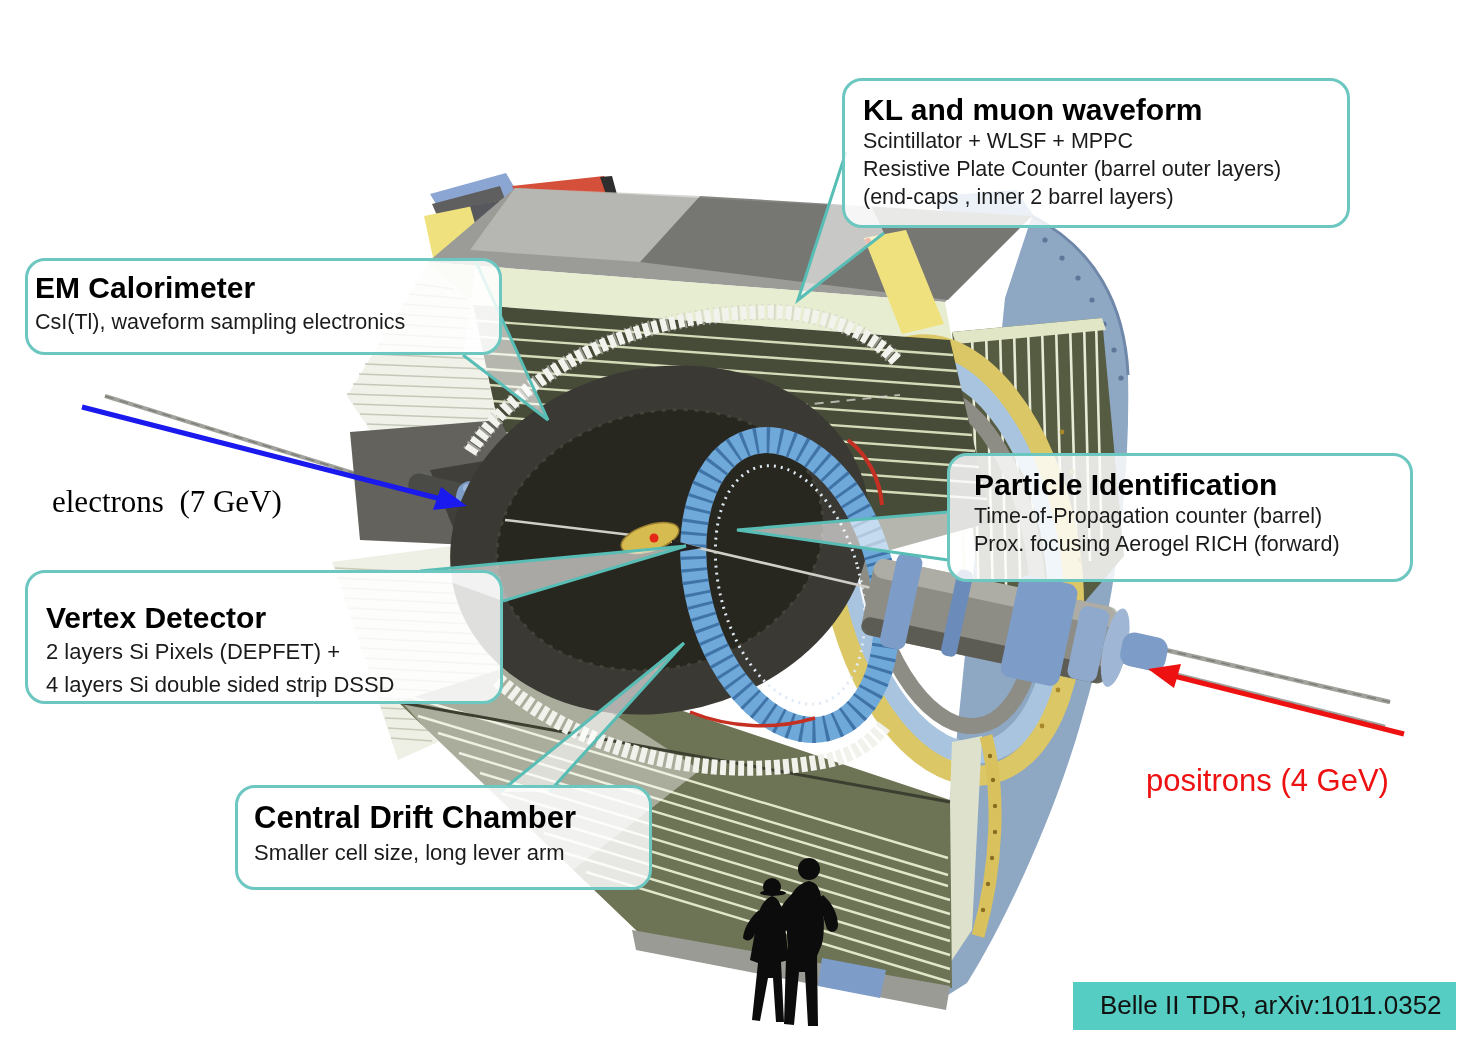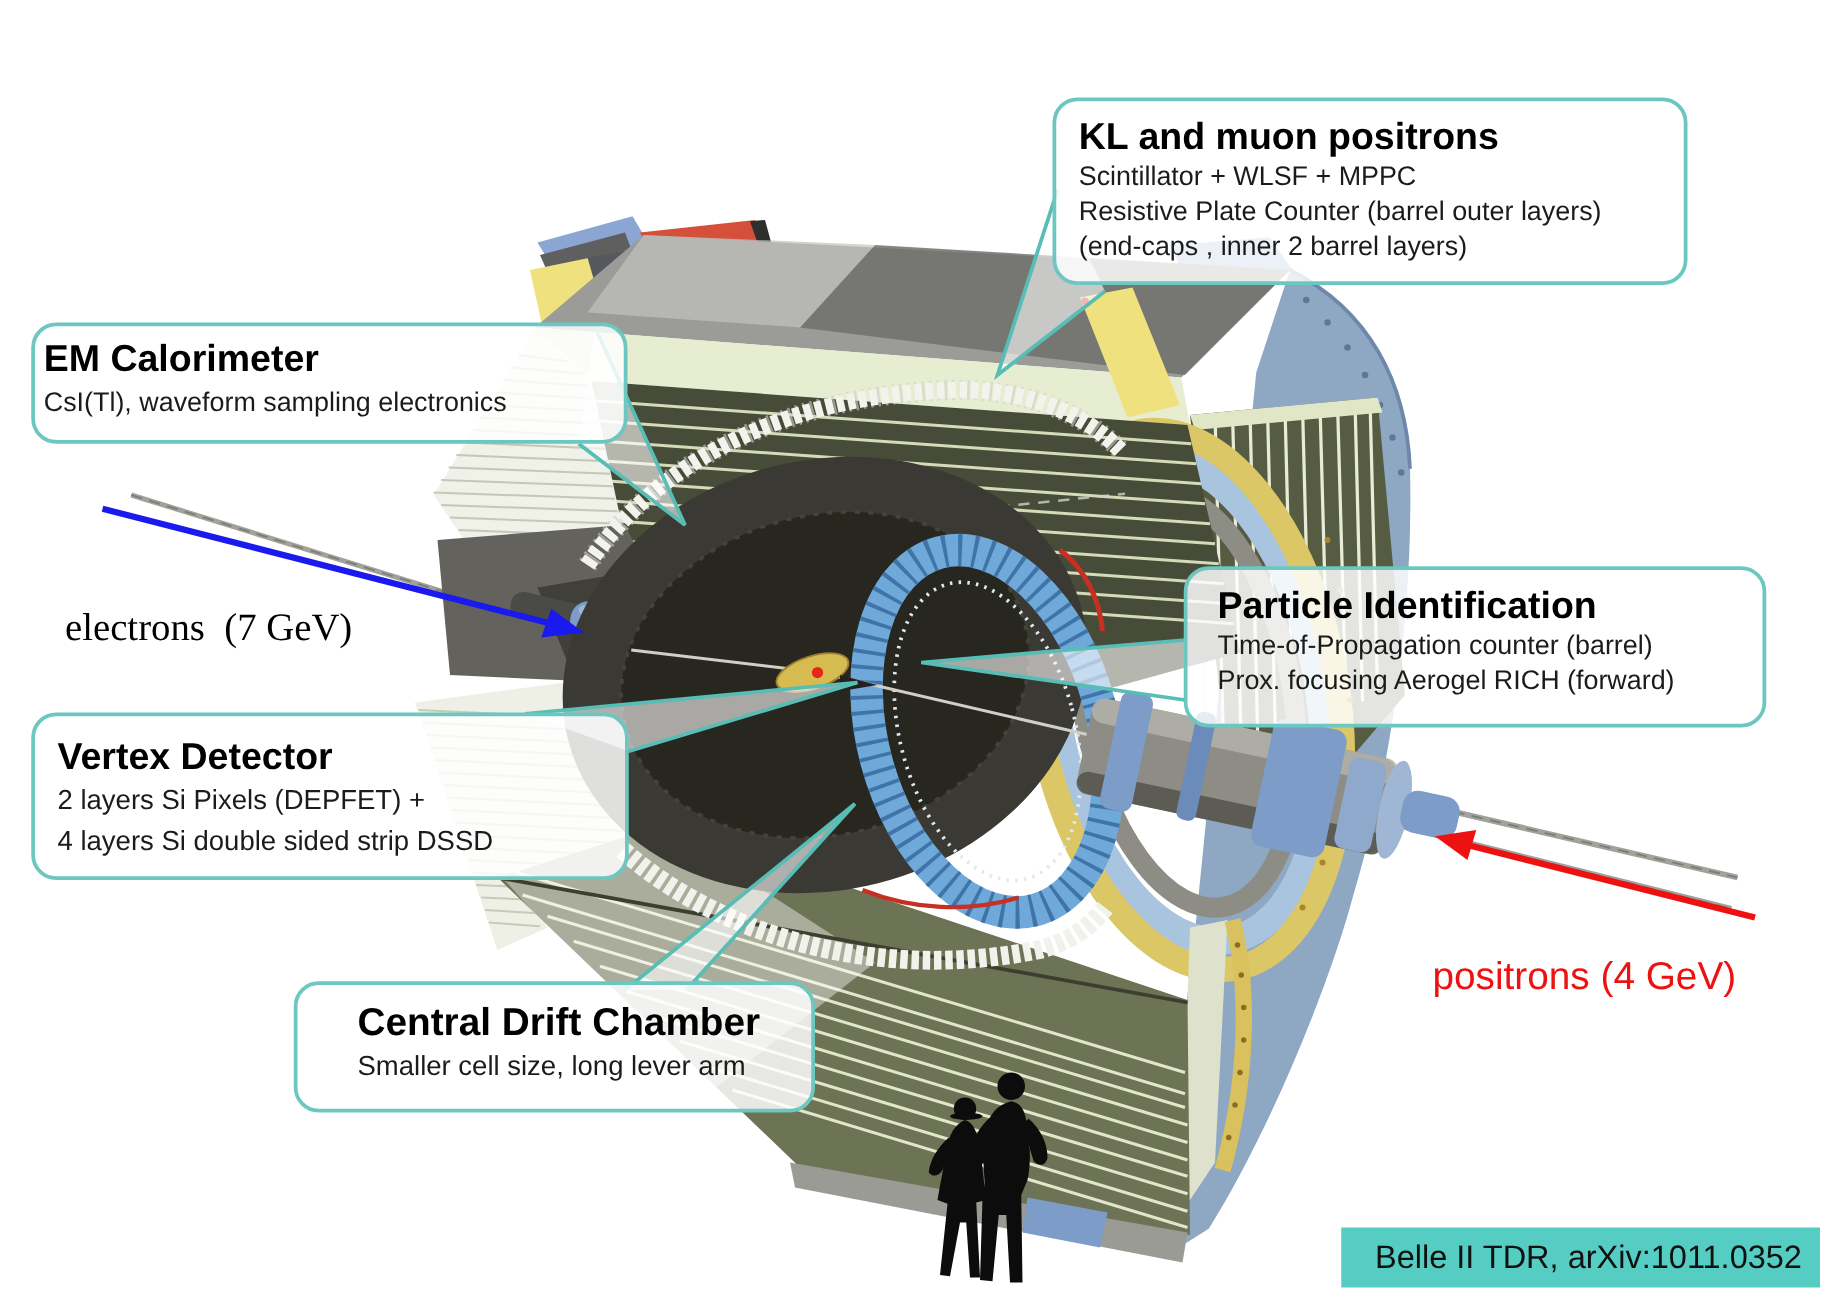--- a/index.html
+++ b/index.html
@@ -224,44 +224,44 @@
     <g stroke="#57bdb5" stroke-width="3" fill="rgba(255,255,255,0.6)">
       <path d="M846,152 L798,300 L884,233"></path>
       <path d="M476,262 L548,420 L463,355"></path>
       <path d="M420,571 L686,546 L503,601"></path>
       <path d="M948,512 L737,530 L948,560"></path>
       <path d="M500,792 L684,643 L549,792"></path>
     </g>
   </svg>
 
   <div class="callout" style="left:842px;top:78px;width:508px;height:150px;padding:12px 14px 0 18px;">
-    <div class="title">KL and muon positrons</div>
+    <div class="title">KL and muon waveform</div>
     <div class="line">Scintillator + WLSF + MPPC</div>
     <div class="line">Resistive Plate Counter (barrel outer layers)</div>
     <div class="line">(end-caps , inner 2 barrel layers)</div>
   </div>
 
   <div class="callout" style="left:25px;top:258px;width:477px;height:97px;padding:10px 10px 0 7px;">
     <div class="title">EM Calorimeter</div>
     <div class="line" style="margin-top:3px;">CsI(Tl), waveform sampling electronics</div>
   </div>
 
-  <div class="callout" style="left:25px;top:570px;width:478px;height:134px;padding:16px 10px 0 18px;">
+  <div class="callout" style="left:25px;top:570px;width:478px;height:134px;padding:28px 10px 0 18px;">
     <div class="title">Vertex Detector</div>
     <div class="line vline">2 layers Si Pixels (DEPFET) +</div>
     <div class="line vline">4 layers Si double sided strip DSSD</div>
   </div>
 
   <div class="callout" style="left:947px;top:453px;width:466px;height:129px;padding:12px 10px 16px 24px;">
     <div class="title">Particle Identification</div>
     <div class="line">Time-of-Propagation counter (barrel)</div>
     <div class="line">Prox. focusing Aerogel RICH (forward)</div>
   </div>
 
-  <div class="callout" style="left:235px;top:785px;width:417px;height:105px;padding:13px 10px 0 48px;">
+  <div class="callout" style="left:235px;top:785px;width:417px;height:105px;padding:13px 10px 0 16px;">
     <div class="title" style="font-size:31px;">Central Drift Chamber</div>
     <div class="line" style="font-size:22px;margin-top:3px;">Smaller cell size, long lever arm</div>
   </div>
 
   <div class="beam-label" id="electron-label">electrons  (7 GeV)</div>
 
   <div class="beam-label" id="positron-label">positrons (4 GeV)</div>
 
   <div id="citation">Belle II TDR, arXiv:1011.0352</div>
 

